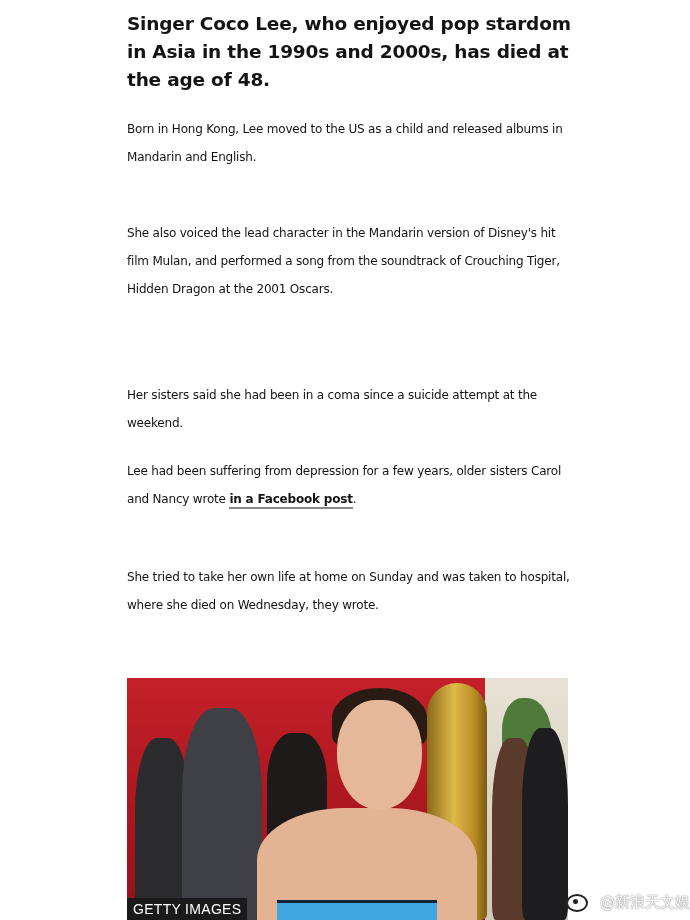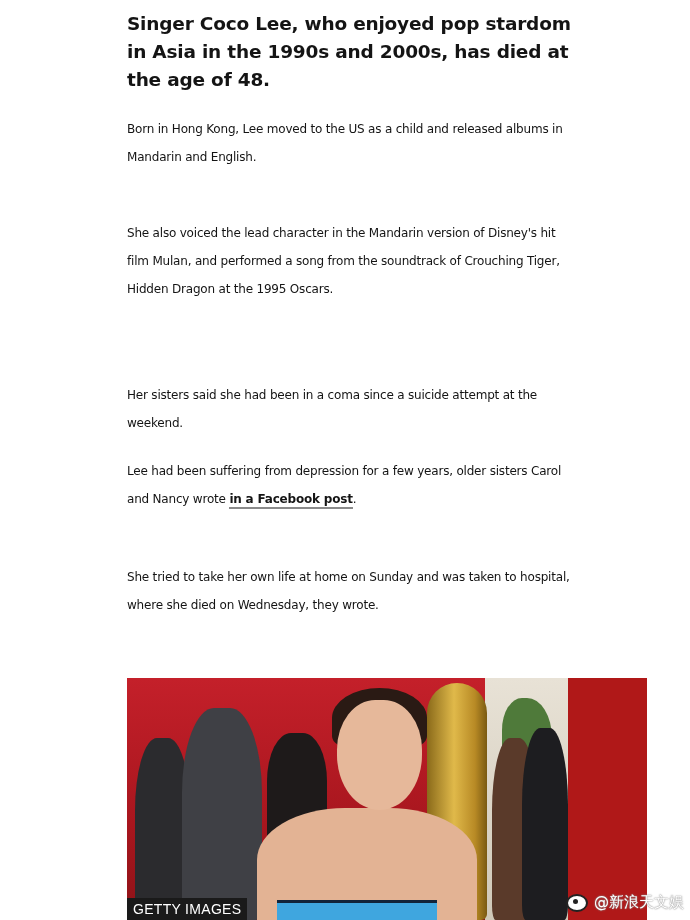--- a/index.html
+++ b/index.html
@@ -15,21 +15,21 @@
     letter-spacing: -0.2px;
   }
   .para { margin: 0; font-size: 12px; line-height: 28px; letter-spacing: -0.2px; }
   .p1 { position: absolute; top: 115px; }
   .p2 { position: absolute; top: 219px; }
   .p3 { position: absolute; top: 381px; }
   .p4 { position: absolute; top: 457px; }
   .p5 { position: absolute; top: 563px; }
   .link { font-weight: bold; color: #141414; text-decoration: none; border-bottom: 2px solid #8a8a8a; padding-bottom: 1px; }
   .figure {
-    position: absolute; left: 127px; top: 678px; width: 520px; height: 242px;
+    position: absolute; left: 127px; top: 678px; width: 441px; height: 242px;
     overflow: hidden; background: #b01818;
   }
   .bg-red { position:absolute; left:0; top:0; width:358px; height:242px;
     background: linear-gradient(180deg,#c4202a 0%,#a8161e 60%,#8e1318 100%); }
   .bg-wall { position:absolute; left:358px; top:0; width:83px; height:242px;
     background: linear-gradient(180deg,#e8e2d6,#cfc8b8); }
   .greenery { position:absolute; left:375px; top:20px; width:50px; height:80px; background:#4f7a3a; border-radius:40% 50% 30% 40%; }
   .person { position:absolute; border-radius: 40% 40% 8% 8%; }
   .statue { position:absolute; left:300px; top:5px; width:60px; height:237px;
     background: linear-gradient(90deg,#8a6a1a,#e0b94a 45%,#b88a25 80%,#7a5a12); border-radius: 30px 30px 6px 6px; }
@@ -37,33 +37,33 @@
   .woman-hair { position:absolute; left:205px; top:10px; width:95px; height:60px; background:#2a1a14; border-radius: 50% 50% 20% 20%; }
   .woman-body { position:absolute; left:130px; top:130px; width:220px; height:130px; background:#e3b394; border-radius: 40% 40% 0 0; }
   .dress { position:absolute; left:150px; top:222px; width:160px; height:30px; background:#3fa6df; border-top:3px solid #12243a; }
   .credit {
     position: absolute; left: 0; bottom: 0; background: #1a1a1a; color: #ffffff;
     font-family: "Liberation Sans", sans-serif; font-size: 14px; padding: 3px 6px 3px 6px;
     letter-spacing: 0.3px;
   }
   .watermark {
     position: absolute; left: 566px; top: 893px; display: flex; align-items: center;
-    gap: 6px; color: #ffffff; font-size: 15px;
+    gap: 12px; color: #ffffff; font-size: 15px;
     text-shadow: 0 0 2px #999, 0 0 1px #777;
   }
   .wb-icon { width: 18px; height: 14px; background:#ffffff; border-radius: 50%; border: 2px solid #222; position: relative; }
   .wb-icon::after { content:""; position:absolute; left:5px; top:3px; width:5px; height:5px; background:#222; border-radius:50%; }
 </style>
 </head>
 <body>
 
 <div class="article">
   <p class="lead">Singer Coco Lee, who enjoyed pop stardom in Asia in the 1990s and 2000s, has died at the age of 48.</p>
   <p class="para p1">Born in Hong Kong, Lee moved to the US as a child and released albums in Mandarin and English.</p>
-  <p class="para p2">She also voiced the lead character in the Mandarin version of Disney's hit film Mulan, and performed a song from the soundtrack of Crouching Tiger, Hidden Dragon at the 1995 Oscars.</p>
+  <p class="para p2">She also voiced the lead character in the Mandarin version of Disney's hit film Mulan, and performed a song from the soundtrack of Crouching Tiger, Hidden Dragon at the 2001 Oscars.</p>
   <p class="para p3">Her sisters said she had been in a coma since a suicide attempt at the weekend.</p>
   <p class="para p4"><span>Lee had been suffering from depression for a few years, older sisters Carol and Nancy wrote </span><a href="#" class="link">in a Facebook post</a><span>.</span></p>
   <p class="para p5">She tried to take her own life at home on Sunday and was taken to hospital, where she died on Wednesday, they wrote.</p>
 </div>
 
 <div class="figure">
   <div class="bg-red"></div>
   <div class="bg-wall"></div>
   <div class="greenery"></div>
   <div class="person" style="left:8px;top:60px;width:55px;height:182px;background:#2b2b2e;"></div>

